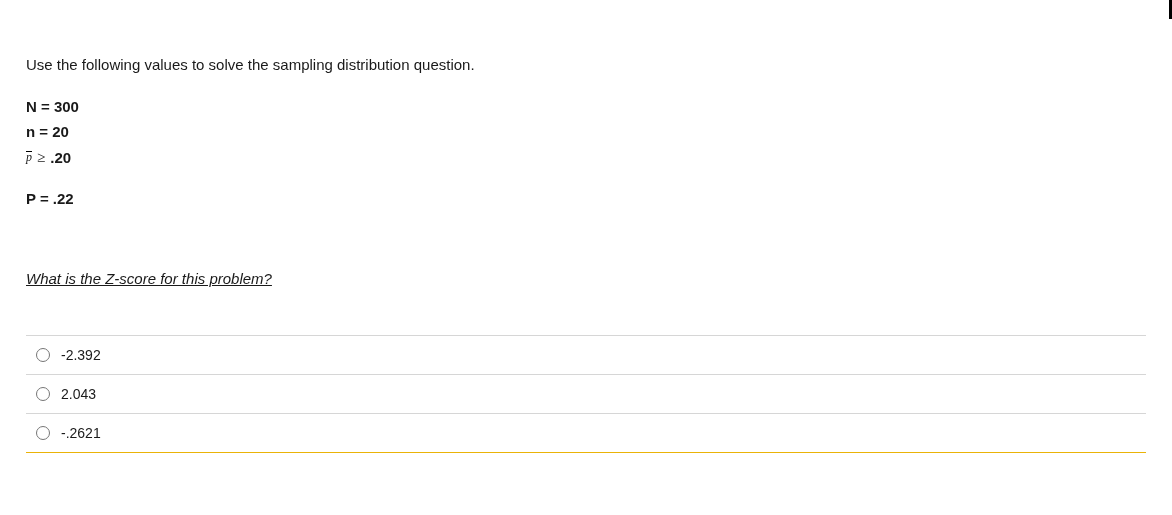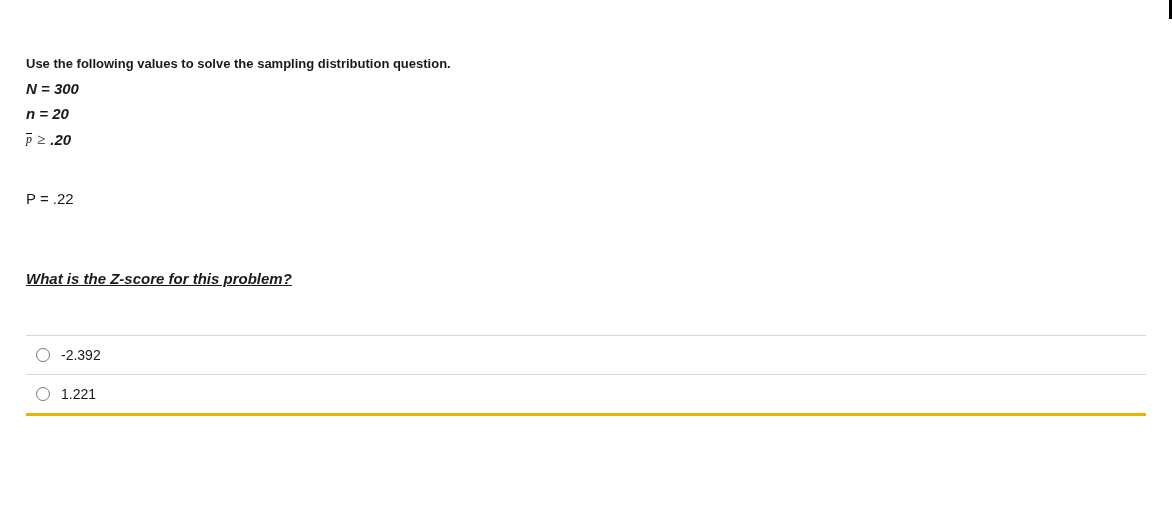--- a/index.html
+++ b/index.html
@@ -14,34 +14,33 @@
       background: #fff;
       width: 1172px;
       height: 515px;
       padding: 0;
       position: relative;
     }
     .container {
       padding: 56px 26px 0 26px;
     }
     .intro {
-      font-weight: 700;
-      font-size: 13px;
-      margin-bottom: 6px;
+      font-weight: 400;
+      font-size: 15px;
+      margin-bottom: 22px;
     }
     .values {
       font-size: 15px;
       line-height: 1.55;
     }
     .values .line {
       margin-bottom: 2px;
     }
     .bold {
       font-weight: 700;
-      font-style: italic;
     }
     .pbar-line {
       display: flex;
       align-items: center;
       gap: 5px;
       margin-top: 2px;
     }
     .pbar {
       display: inline-flex;
       flex-direction: column;
@@ -60,33 +59,33 @@
     }
     .pbar .p {
       font-style: italic;
       font-size: 12px;
     }
     .geq {
       font-family: "Times New Roman", serif;
       font-size: 15px;
     }
     .p-line {
-      margin-top: 36px;
-      font-weight: 400;
+      margin-top: 18px;
+      font-weight: 700;
     }
     .question {
-      font-weight: 700;
+      font-weight: 400;
       font-style: italic;
       text-decoration: underline;
       margin-top: 60px;
       font-size: 15px;
     }
     .options {
       margin-top: 48px;
-      border-bottom: 3px solid #eab308;
+      border-bottom: 1px solid #eab308;
     }
     .option {
       display: flex;
       align-items: center;
       padding: 11px 10px;
       border-top: 1px solid #d6d6d6;
       gap: 11px;
     }
     .option input[type="radio"] {
       width: 14px;
@@ -131,16 +130,20 @@
 
   <p class="question">What is the Z-score for this problem?</p>
 
   <div class="options">
     <label class="option">
       <input type="radio" name="answer" style="">
       <span class="option-label">-2.392</span>
     </label>
     <label class="option">
       <input type="radio" name="answer" style="">
-      <span class="option-label">1.221</span>
+      <span class="option-label">2.043</span>
+    </label>
+    <label class="option">
+      <input type="radio" name="answer" style="">
+      <span class="option-label">-.2621</span>
     </label>
   </div>
 </div>
 
 </body></html>

